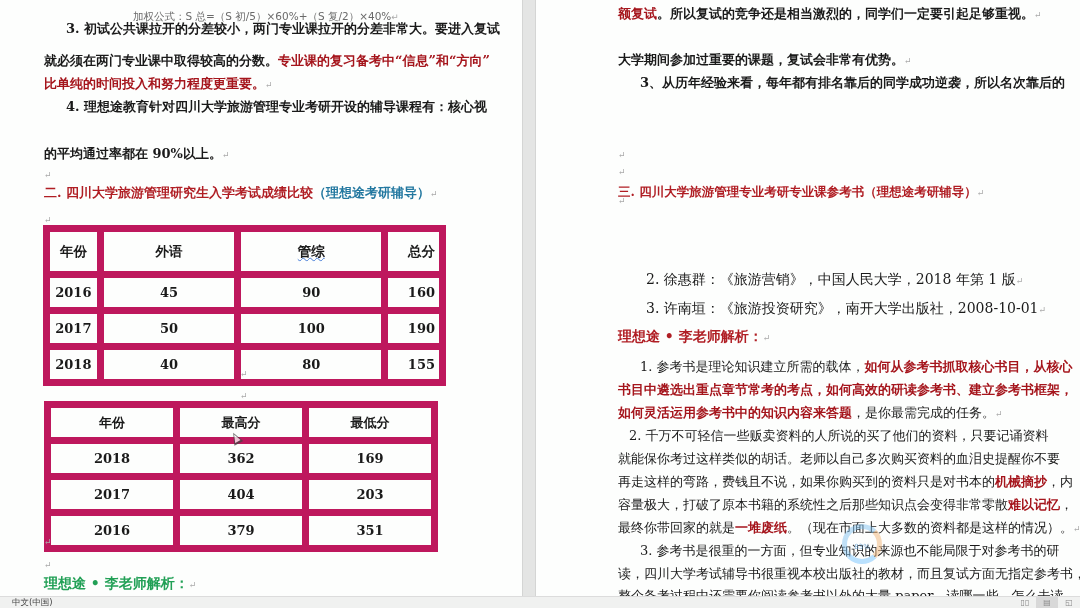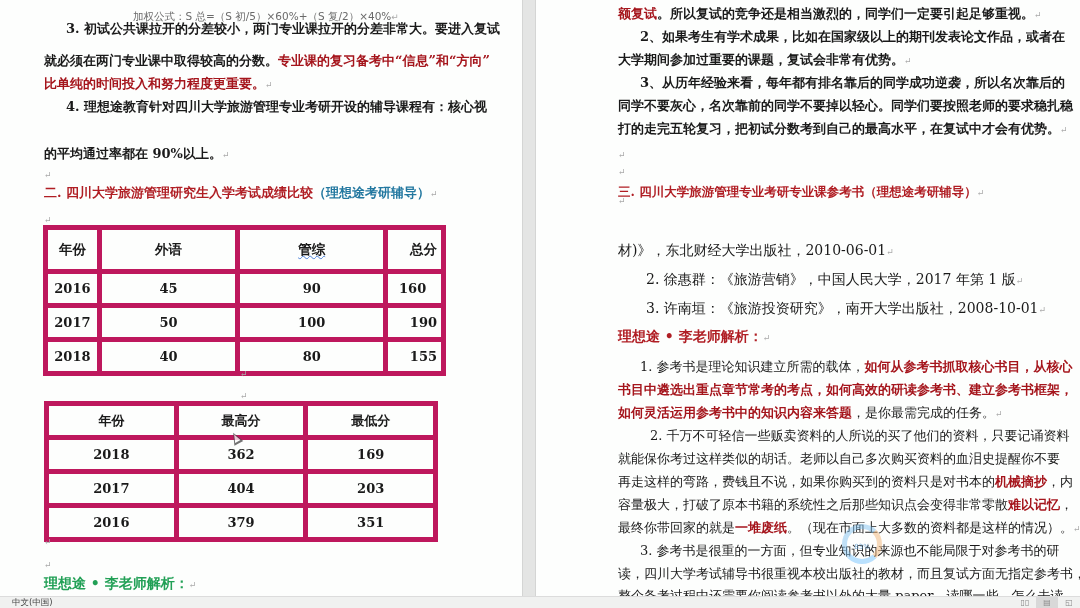--- a/index.html
+++ b/index.html
@@ -19,21 +19,21 @@
   .line { position:absolute; white-space:nowrap; font-size:13px; line-height:18px;text-align:right; }
   .b { font-weight:bold; }
   .red { color:#b01e24; }
   .darkred { color:#a5151c; }
   .teal { color:#2378a0; }
   .green { color:#22a056; }
   .formula { font-family:"DejaVu Sans","Liberation Sans",sans-serif; font-size:10.5px; color:#6a6a6a; }
   .mark { color:#aaa; font-size:9px; font-weight:normal; }
   .squiggle { text-decoration:underline wavy #4a7fd8; text-decoration-thickness:1px; }
   table.t { position:absolute; border-collapse:collapse; font-size:13px; }
-  table.t td { border:5px solid #be185d; text-align:center; padding:0; }
+  table.t td { border:7px solid #be185d; text-align:center; padding:0; }
   .t1 td { height:29px; font-weight:bold; }
   .t1 tr.hdr td { height:39px; font-family:"DejaVu Sans","Liberation Sans",sans-serif; font-size:13.5px; }
   .t2 td { height:29px; font-weight:bold; }
   .cursor { position:absolute; left:231px; top:432px; width:0; height:0;
     border-left:5px solid transparent; border-right:5px solid transparent; border-bottom:12px solid #444; transform:rotate(-28deg); opacity:.75; }
   .cursor::after { content:""; position:absolute; left:-3px; top:2px; border-left:3px solid transparent; border-right:3px solid transparent; border-bottom:8px solid #fff; }
   .statusbar {
     position:absolute; left:0; top:596px; width:1080px; height:30px; background:#f0f1f0;
     border-top:1px solid #dcdcdc; box-sizing:border-box;
     font-family:"DejaVu Sans","Liberation Sans",sans-serif; font-size:8.5px; color:#444;
@@ -92,21 +92,21 @@
         <tr class="hdr">
       <td>年份</td>
       <td>外语</td>
       <td><span class="squiggle">管综</span></td>
       <td style="text-align:right; padding-right:4px;">总分</td>
     </tr>
     <tr>
       <td>2016</td>
       <td>45</td>
       <td>90</td>
-      <td style="text-align:center; padding-right:4px;">160</td>
+      <td style="text-align:right; padding-right:4px;">160</td>
     </tr>
     <tr>
       <td>2017</td>
       <td>50</td>
       <td>100</td>
       <td style="text-align:right; padding-right:4px;">190</td>
     </tr>
     <tr>
       <td>2018</td>
       <td>40</td>
@@ -157,68 +157,56 @@
     <span>理想途 • 李老师解析：</span><span class="mark">↵</span>
   </div>
 </div>
 
 <div class="gutter"></div>
 
 <div class="page" id="page-right">
   <div class="line b" style="left:82px; top:5px;">
     <span class="darkred">额复试</span><span>。所以复试的竞争还是相当激烈的，同学们一定要引起足够重视。</span><span class="mark">↵</span>
   </div>
-  <div class="line b" style="left:104px; top:28px;">
-    <span>2、如果考生有学术成果，比如在国家级以上的期刊发表论文作品，或者在</span>
-  </div>
   <div class="line b" style="left:82px; top:51px;">
     <span>大学期间参加过重要的课题，复试会非常有优势。</span><span class="mark">↵</span>
   </div>
   <div class="line b" style="left:104px; top:74px;">
     <span>3、从历年经验来看，每年都有排名靠后的同学成功逆袭，所以名次靠后的</span>
   </div>
-  <div class="line b" style="left:82px; top:97px;">
-    <span>同学不要灰心，名次靠前的同学不要掉以轻心。同学们要按照老师的要求稳扎稳</span>
-  </div>
-  <div class="line b" style="left:82px; top:120px;">
-    <span>打的走完五轮复习，把初试分数考到自己的最高水平，在复试中才会有优势。</span><span class="mark">↵</span>
-  </div>
   <div class="line mark" style="left:82px; top:146px;">↵</div>
   <div class="line mark" style="left:82px; top:163px;">↵</div>
 
   <div class="line b red" style="left:82px; top:183px; font-size:12.5px;">
     <span>三. 四川大学旅游管理专业考研专业课参考书（理想途考研辅导）</span><span class="mark">↵</span>
   </div>
   <div class="line mark" style="left:82px; top:192px;">↵</div>
 
-  <div class="line" style="left:82px; top:241px; font-size:14px;">
-    <span>材)》，东北财经大学出版社，2010-06-01</span><span class="mark">↵</span>
-  </div>
   <div class="line" style="left:110px; top:270px; font-size:14px;">
-    <span>2. 徐惠群：《旅游营销》，中国人民大学，2017 年第 1 版</span><span class="mark">↵</span>
+    <span>2. 徐惠群：《旅游营销》，中国人民大学，2018 年第 1 版</span><span class="mark">↵</span>
   </div>
   <div class="line" style="left:110px; top:299px; font-size:14px;">
     <span>3. 许南垣：《旅游投资研究》，南开大学出版社，2008-10-01</span><span class="mark">↵</span>
   </div>
 
   <div class="line b red" style="left:82px; top:327px; font-size:14px;">
     <span>理想途 • 李老师解析：</span><span class="mark">↵</span>
   </div>
 
   <div class="line" style="left:104px; top:358px;">
     <span>1. 参考书是理论知识建立所需的载体，</span><span class="b darkred">如何从参考书抓取核心书目，从核心</span>
   </div>
   <div class="line b darkred" style="left:82px; top:381px;">
     <span>书目中遴选出重点章节常考的考点，如何高效的研读参考书、建立参考书框架，</span>
   </div>
   <div class="line" style="left:82px; top:404px;">
     <span class="b darkred">如何灵活运用参考书中的知识内容来答题</span><span>，是你最需完成的任务。</span><span class="mark">↵</span>
   </div>
 
-  <div class="line" style="left:114px; top:427px;">
+  <div class="line" style="left:93px; top:427px;">
     <span>2. 千万不可轻信一些贩卖资料的人所说的买了他们的资料，只要记诵资料</span>
   </div>
   <div class="line" style="left:82px; top:450px;">
     <span>就能保你考过这样类似的胡话。老师以自己多次购买资料的血泪史提醒你不要</span>
   </div>
   <div class="line" style="left:82px; top:473px;">
     <span>再走这样的弯路，费钱且不说，如果你购买到的资料只是对书本的</span><span class="b darkred">机械摘抄</span><span>，内</span>
   </div>
   <div class="line" style="left:82px; top:496px;">
     <span>容量极大，打破了原本书籍的系统性之后那些知识点会变得非常零散</span><span class="b darkred">难以记忆</span><span>，</span>

